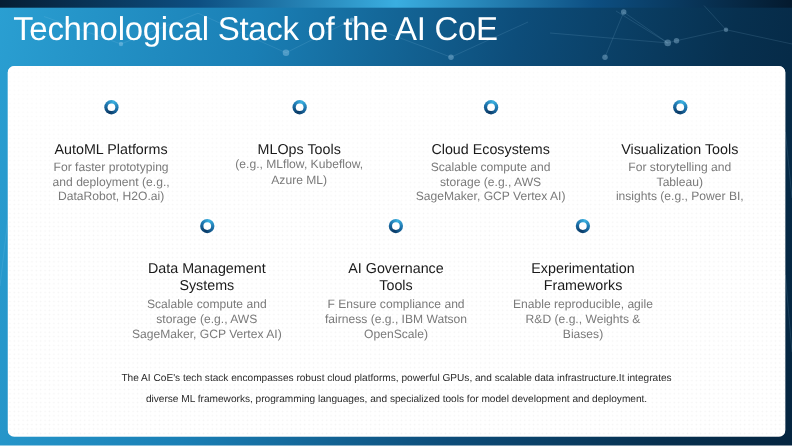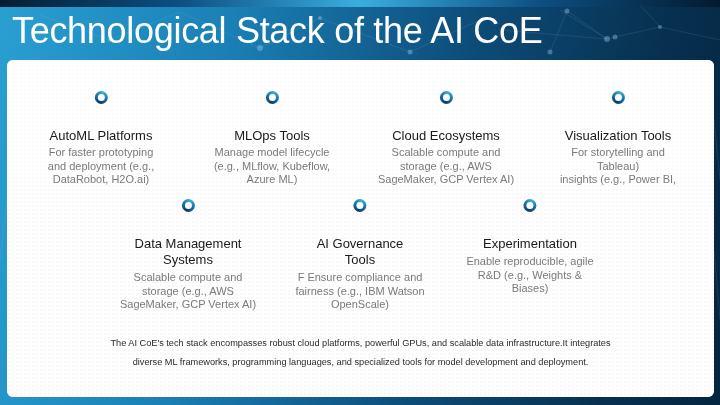--- a/index.html
+++ b/index.html
@@ -12,21 +12,21 @@
     .topstrip {
       position: absolute; left: 0; top: 0; width: 720px; height: 7px;
       background: linear-gradient(90deg, #061d33 0%, #0d4f82 25%, #3aaee0 50%, #0d4f82 75%, #041a2e 100%);
     }
     .network {
       position: absolute; left: 0; top: 0; width: 720px; height: 405px;
       pointer-events: none;
     }
     .slide-title {
       position: absolute; left: 12px; top: 10px;
-      font-size: 36px; color: #ffffff; font-weight: normal;
+      font-size: 30px; color: #ffffff; font-weight: normal;
       letter-spacing: -0.3px;
       white-space: nowrap;
     }
     .card {
       position: absolute; left: 7px; top: 60px; width: 707px; height: 337px;
       background-color: #ffffff;
       background-image: radial-gradient(circle, #e6e6e6 0.6px, transparent 0.9px);
       background-size: 4px 4px;
       border-radius: 6px;
     }
@@ -112,21 +112,20 @@
   <span class="ring"></span>
   <span class="item-title">AutoML Platforms</span>
   <span class="item-desc">For faster prototyping</span>
   <span class="item-desc" style="margin-top:0">and deployment (e.g.,</span>
   <span class="item-desc" style="margin-top:0">DataRobot, H2O.ai)</span>
 </div>
 
 <div class="item" style="left:272px; top:91px;text-align:center;">
   <span class="ring"></span>
   <span class="item-title">MLOps Tools</span>
-  <span class="item-desc">Manage model lifecycle</span>
   <span class="item-desc" style="margin-top:0">(e.g., MLflow, Kubeflow,</span>
   <span class="item-desc" style="margin-top:0">Azure ML)</span>
 </div>
 
 <div class="item" style="left:446px; top:91px;">
   <span class="ring"></span>
   <span class="item-title">Cloud Ecosystems</span>
   <span class="item-desc">Scalable compute and</span>
   <span class="item-desc" style="margin-top:0">storage (e.g., AWS</span>
   <span class="item-desc" style="margin-top:0">SageMaker, GCP Vertex AI)</span>
@@ -154,20 +153,21 @@
   <span class="item-title">AI Governance</span>
   <span class="item-title" style="margin-top:0">Tools</span>
   <span class="item-desc">F Ensure compliance and</span>
   <span class="item-desc" style="margin-top:0">fairness (e.g., IBM Watson</span>
   <span class="item-desc" style="margin-top:0">OpenScale)</span>
 </div>
 
 <div class="item row2" style="left:530px; top:199px;">
   <span class="ring"></span>
   <span class="item-title">Experimentation</span>
+  <span class="item-title" style="margin-top:0">Frameworks</span>
   <span class="item-desc">Enable reproducible, agile</span>
   <span class="item-desc" style="margin-top:0">R&amp;D (e.g., Weights &amp;</span>
   <span class="item-desc" style="margin-top:0">Biases)</span>
 </div>
 
 <div class="summary">
   <span>The AI CoE's tech stack encompasses robust cloud platforms, powerful GPUs, and scalable data infrastructure.It integrates</span>
   <span>diverse ML frameworks, programming languages, and specialized tools for model development and deployment.</span>
 </div>
 

